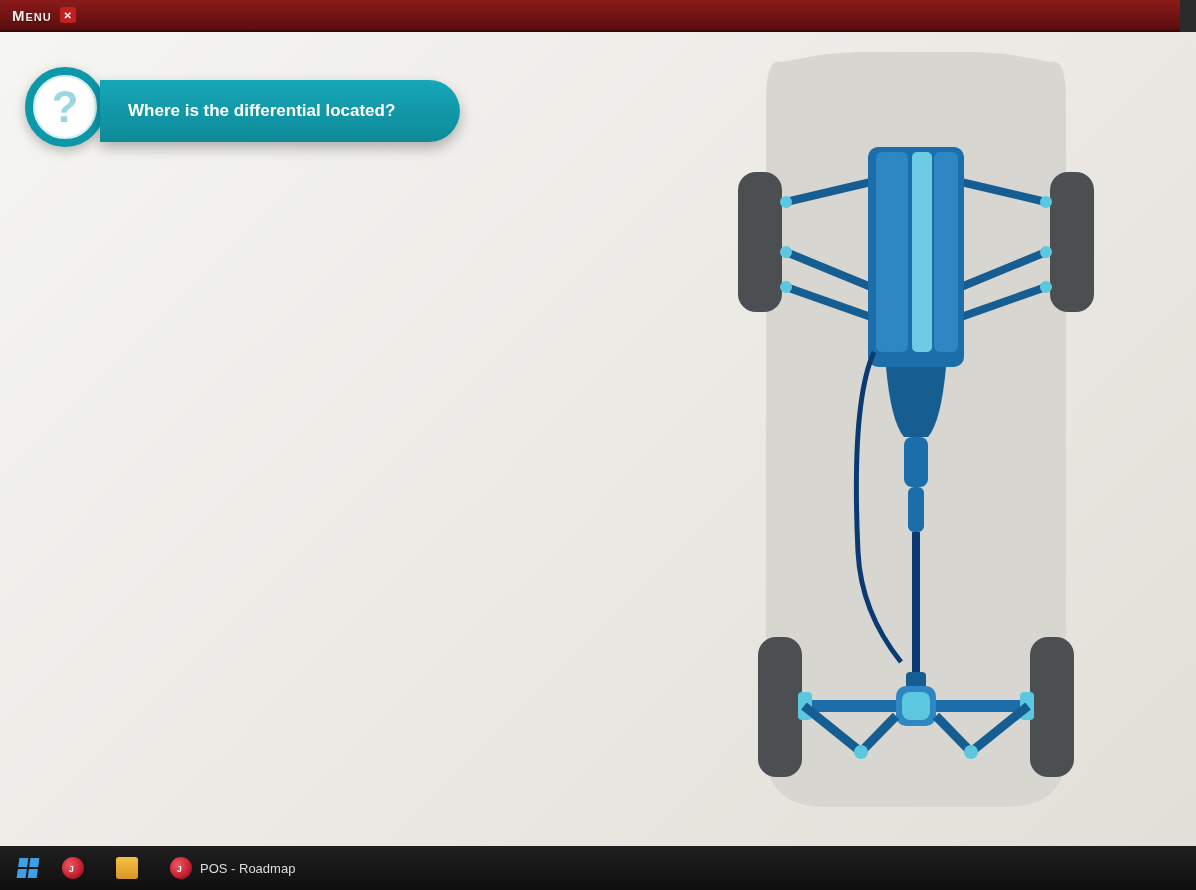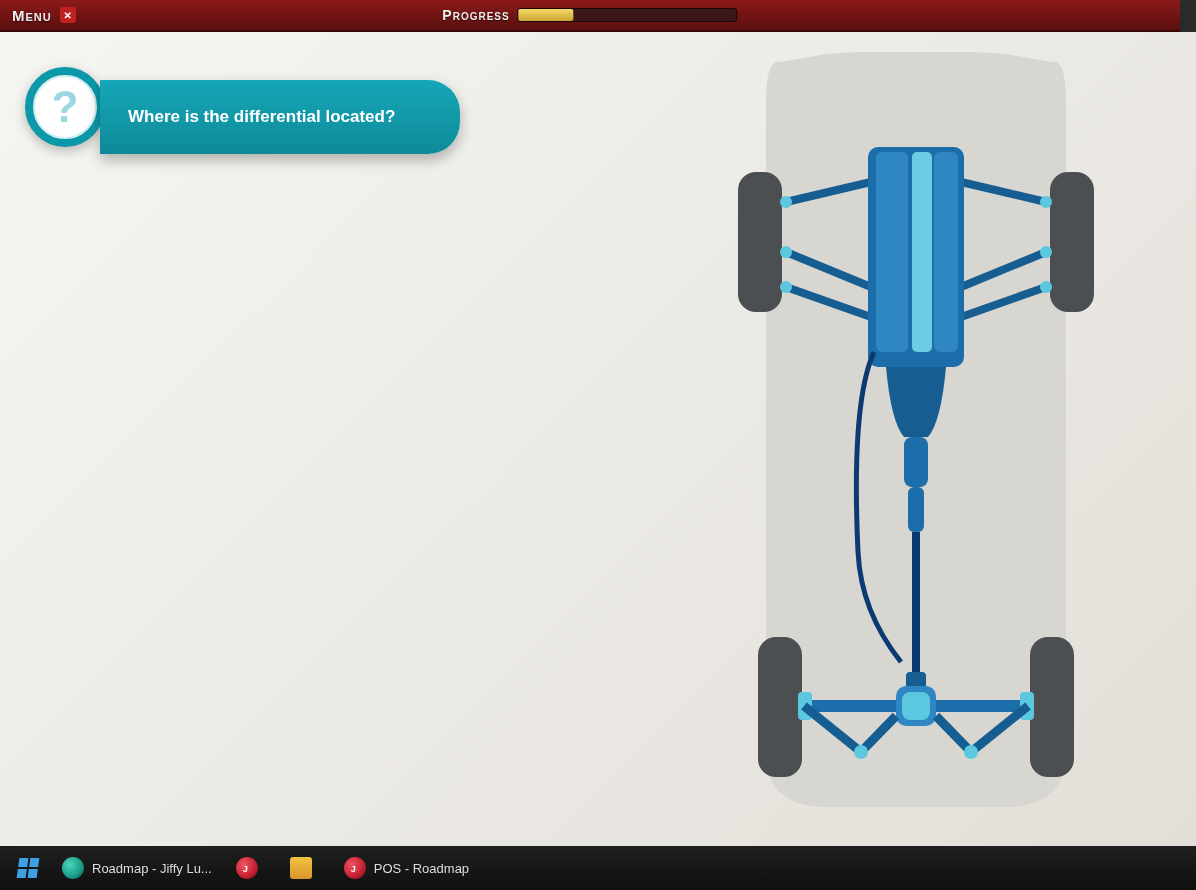--- a/index.html
+++ b/index.html
@@ -107,21 +107,21 @@
       font-size: 44px;
       font-weight: 900;
       color: #9ad7e0;
       line-height: 1;
     }
     .question-pill {
       position: absolute;
       top: 48px;
       left: 100px;
       width: 360px;
-      height: 74px;
+      height: 62px;
       background: linear-gradient(180deg, #16a7b8 0%, #0e8a98 100%);
       border-radius: 0 32px 32px 0;
       display: flex;
       align-items: center;
       padding-left: 28px;
       color: #fff;
       font-weight: bold;
       font-size: 17px;
       line-height: 1.25;
       box-shadow: 0 6px 14px rgba(0,0,0,0.28);
@@ -189,26 +189,20 @@
       transform: skewX(-8deg);
     }
     .win-logo div { background:#3da0e6; }
   </style>
 </head>
 <body>
 
 <div class="top-header">
   <span class="menu-label">Menu</span>
   <span class="menu-close">✕</span>
-  <div class="progress-wrap">
-    <span class="progress-label">Progress</span>
-    <div class="progress-bar">
-      <div class="progress-fill"></div>
-    </div>
-  </div>
 </div>
 
 <div class="content-area">
 
   <div class="question-badge">
     <span class="question-mark">?</span>
   </div>
   <div class="question-pill">
     <span>Where is the differential located?</span>
   </div>
@@ -278,24 +272,20 @@
 <div class="taskbar">
   <div class="start-btn">
     <div class="win-logo">
       <div></div>
         <div></div>
         <div></div>
         <div></div>
     </div>
   </div>
 
-  <div class="task-item">
-    <span class="task-icon icon-edge"></span>
-    <span>Roadmap - Jiffy Lu...</span>
-  </div>
 
 
   <div class="task-item">
     <span class="task-icon icon-jiffy">
       <svg viewBox="0 0 20 20">
           <text x="4" y="15" font-size="13" font-weight="900" fill="#fff">J</text>
         </svg>
     </span>
     <span></span>
   </div>

